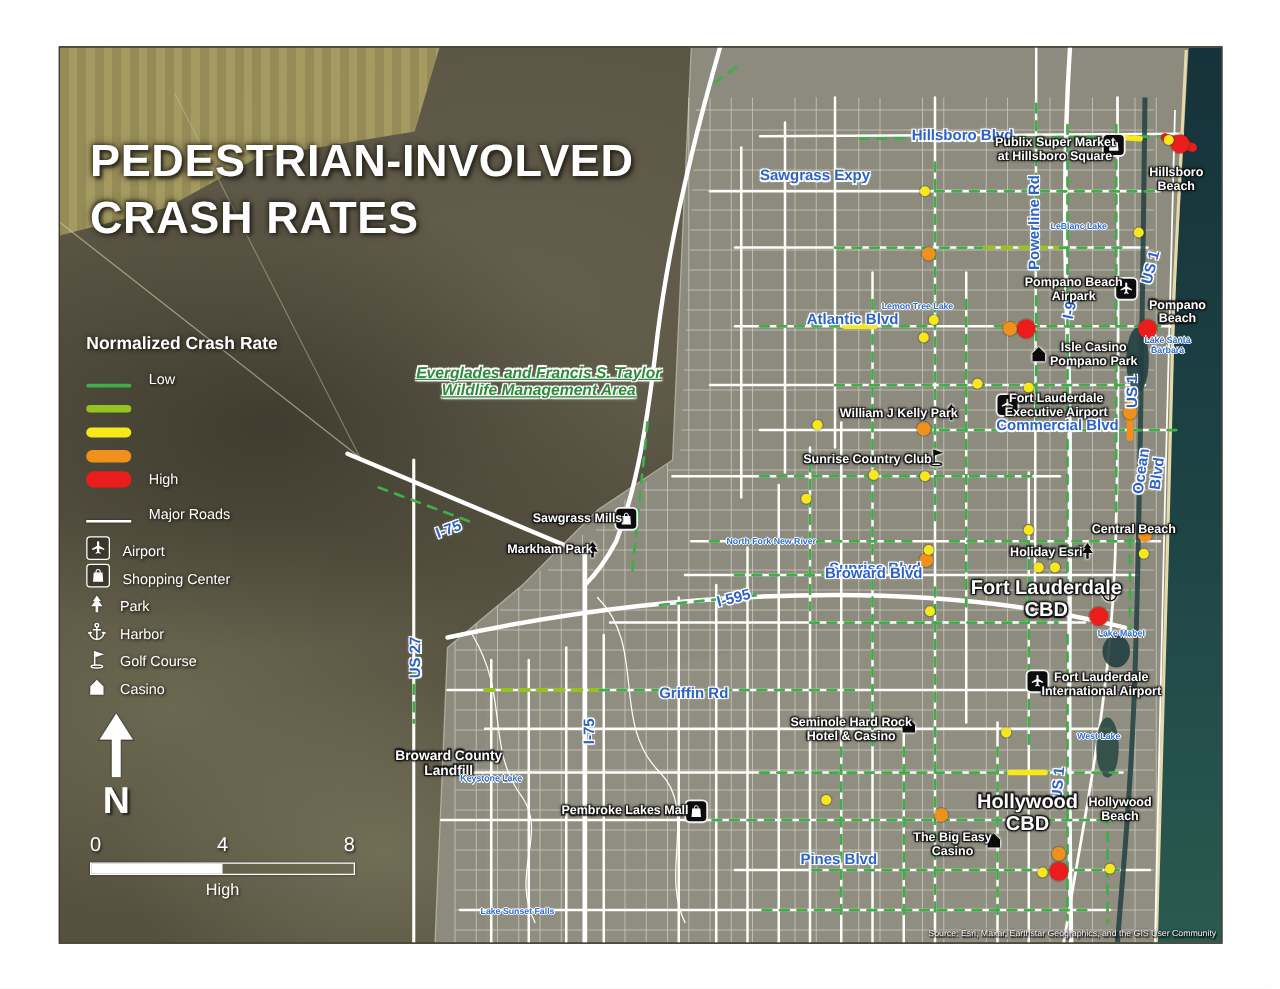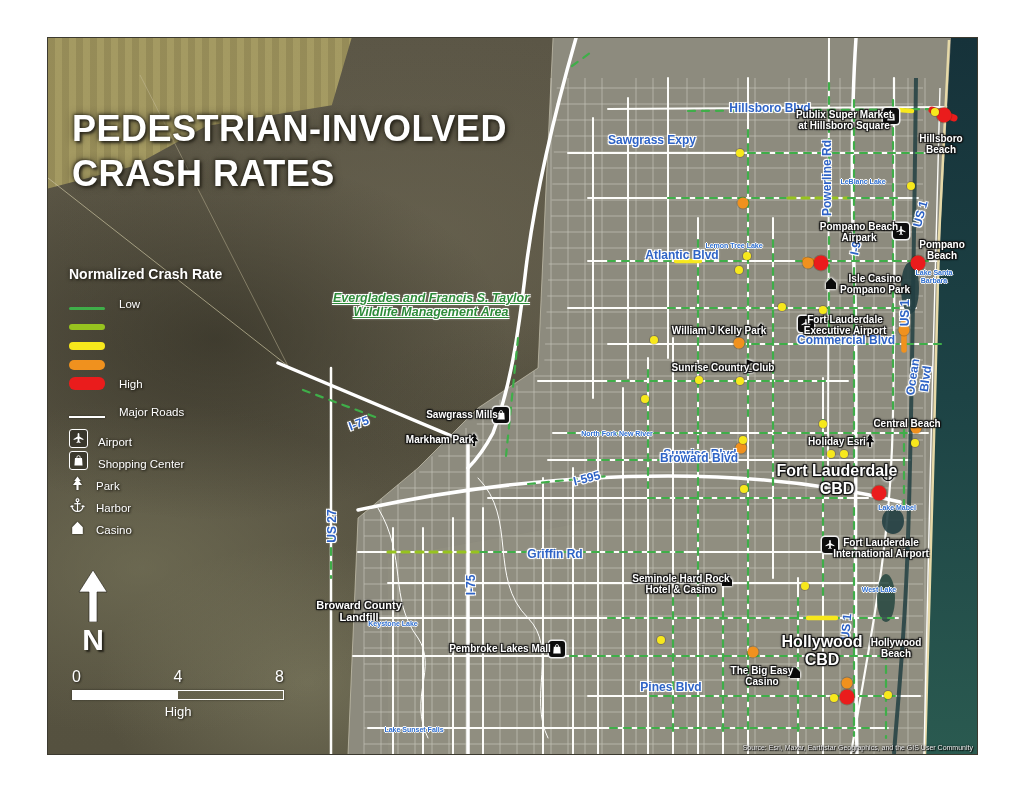--- a/index.html
+++ b/index.html
@@ -415,21 +415,21 @@
 at Hillsboro Square</div>
         <div class="mlabel plabel" style="left: 893px; top: 106px;">Hillsboro Beach</div>
         <div class="mlabel plabel" style="left: 811px; top: 194px;">Pompano Beach
 Airpark</div>
         <div class="mlabel plabel" style="left: 894px; top: 212px;">Pompano Beach</div>
         <div class="mlabel plabel" style="left: 827px; top: 246px;">Isle Casino
 Pompano Park</div>
         <div class="mlabel plabel" style="left: 671px; top: 293px;">William J Kelly Park</div>
         <div class="mlabel plabel" style="left: 797px; top: 287px;">Fort Lauderdale
 Executive Airport</div>
-        <div class="mlabel plabel" style="left: 646px; top: 330px; margin-left: 29px;">Sunrise Country Club</div>
+        <div class="mlabel plabel" style="left: 646px; top: 330px;">Sunrise Country Club</div>
         <div class="mlabel plabel" style="left: 414px; top: 377px;">Sawgrass Mills</div>
         <div class="mlabel plabel" style="left: 392px; top: 402px;">Markham Park</div>
         <div class="mlabel plabel" style="left: 859px; top: 386px;">Central Beach</div>
         <div class="mlabel plabel" style="left: 789px; top: 404px;">Holiday Esri</div>
         <div class="mlabel plabel big" style="left: 789px; top: 442px;">Fort Lauderdale
 CBD</div>
         <div class="mlabel plabel" style="left: 833px; top: 510px;">Fort Lauderdale
 International Airport</div>
         <div class="mlabel plabel" style="left: 633px; top: 546px;">Seminole Hard Rock
 Hotel &amp; Casino</div>
@@ -521,20 +521,32 @@
                   <line x1="7.5" y1="9.5" x2="16.5" y2="9.5"></line>
                   <path d="M4 12.5a8 8 0 0 0 16 0M4 12.5l-1.9 1.3M4 12.5l2.3.7M20 12.5l1.9 1.3M20 12.5l-2.3.7"></path>
                 </g>
               </svg>
             </span>
             <span class="lg-label">Harbor</span>
           </div>
           <div class="lg-row">
             <span class="lg-icon plain">
               <svg viewBox="0 0 24 24">
+                <g stroke="currentColor" stroke-width="1.7">
+                  <line x1="9.5" y1="3" x2="9.5" y2="18.5"></line>
+                  <path fill="currentColor" d="M9.5 3.6l8 2.7-8 2.7z"></path>
+                  <ellipse cx="12" cy="20" rx="6.5" ry="1.7" fill="none"></ellipse>
+                </g>
+              </svg>
+            </span>
+            <span class="lg-label">Golf Course</span>
+          </div>
+          <div class="lg-row">
+            <span class="lg-icon plain">
+              <svg viewBox="0 0 24 24">
                 <path fill="currentColor" d="M4.5 21V11.5L12 4l7.5 7.5V21z"></path>
               </svg>
             </span>
             <span class="lg-label">Casino</span>
           </div>
         </div>
     </div>
 
     <div class="north">
       <svg width="34" height="52" viewBox="0 0 34 52">

